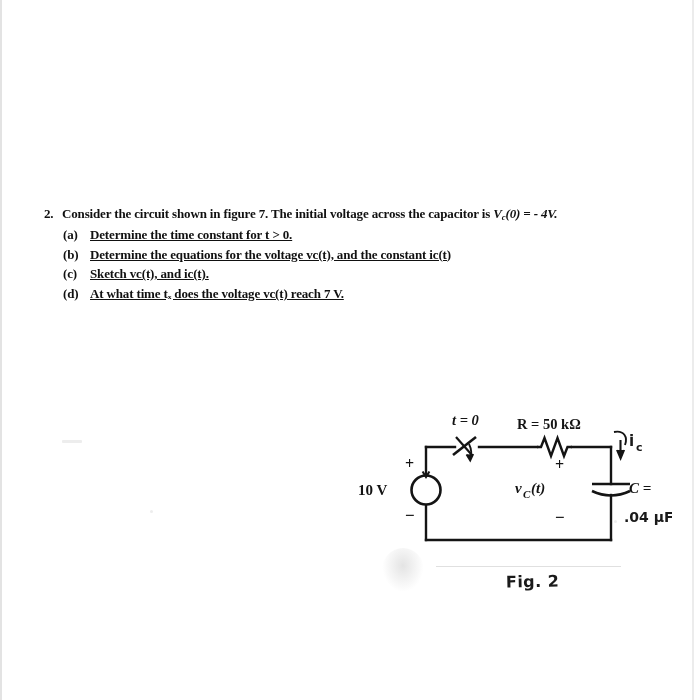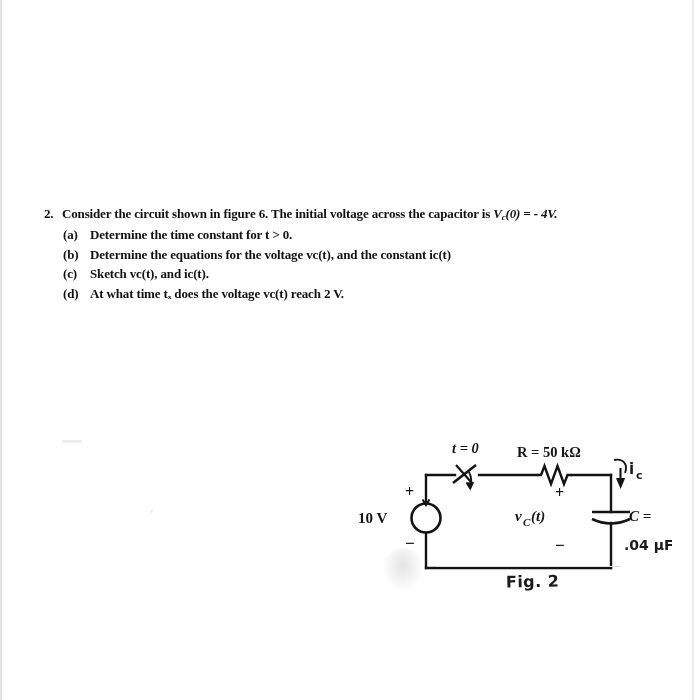--- a/index.html
+++ b/index.html
@@ -72,34 +72,34 @@
     align-items: flex-start;
     font-size: 13.0px;
     font-weight: 700;
     letter-spacing: -0.15px;
     line-height: 19.5px;
   }
   .sub-lbl {
     width: 27px;
     flex: 0 0 27px;
   }
-  .sub-txt { flex: 1 1 auto; }
+  .sub-txt { flex: 1 1 auto; text-decoration: underline; }
 
   sub {
     font-size: 0.68em;
     vertical-align: -0.28em;
     line-height: 0;
   }
   .nb { white-space: nowrap; font-style: italic; }
 
   
   .figure {
     position: absolute;
     left: 352px;
-    top: 416px;
+    top: 388px;
     width: 320px;
     height: 225px;
   }
   .figure svg { display: block; }
 
   .fig-caption {
     position: absolute;
     left: 506px;
     top: 572px;
     font-family: "DejaVu Sans", sans-serif;
@@ -127,39 +127,39 @@
 <div class="scan-edge-left"></div>
 <div class="scan-edge-right"></div>
 <div class="scan-speck" style="left:614px;top:520px;width:3px;height:3px;"></div>
 <div class="scan-speck" style="left:150px;top:510px;width:3px;height:3px;"></div>
 <div class="scan-speck" style="left:62px;top:440px;width:20px;height:3px;border-radius:1px;"></div>
 
 <div class="problem">
 
   <div class="prob-main">
     <span class="prob-num">2.</span>
-    <span class="prob-body"><span>Consider the circuit shown in figure 6.  The initial voltage across the capacitor is </span><span class="nb"><span>V</span><sub>c</sub><span>(0) = - 4V.</span></span></span>
+    <span class="prob-body"><span>Consider the circuit shown in figure 7.  The initial voltage across the capacitor is </span><span class="nb"><span>V</span><sub>c</sub><span>(0) = - 4V.</span></span></span>
   </div>
 
   <div class="sub-list">
     <div class="sub-item">
       <span class="sub-lbl">(a)</span>
       <span class="sub-txt">Determine the time constant for  t &gt; 0.</span>
     </div>
     <div class="sub-item">
       <span class="sub-lbl">(b)</span>
       <span class="sub-txt">Determine the equations for the voltage  vc(t),  and  the constant  ic(t)</span>
     </div>
     <div class="sub-item">
       <span class="sub-lbl">(c)</span>
       <span class="sub-txt">Sketch  vc(t),  and  ic(t).</span>
     </div>
     <div class="sub-item">
       <span class="sub-lbl">(d)</span>
-      <span class="sub-txt">At what  time  tₓ  does the voltage  vc(t)  reach  2 V.</span>
+      <span class="sub-txt">At what  time  tₓ  does the voltage  vc(t)  reach  7 V.</span>
     </div>
   </div>
 
 </div>
 
 <div class="smudge"></div>
 
 <div class="figure">
 <svg width="320" height="225" viewBox="0 0 320 225" xmlns="http://www.w3.org/2000/svg">
 

